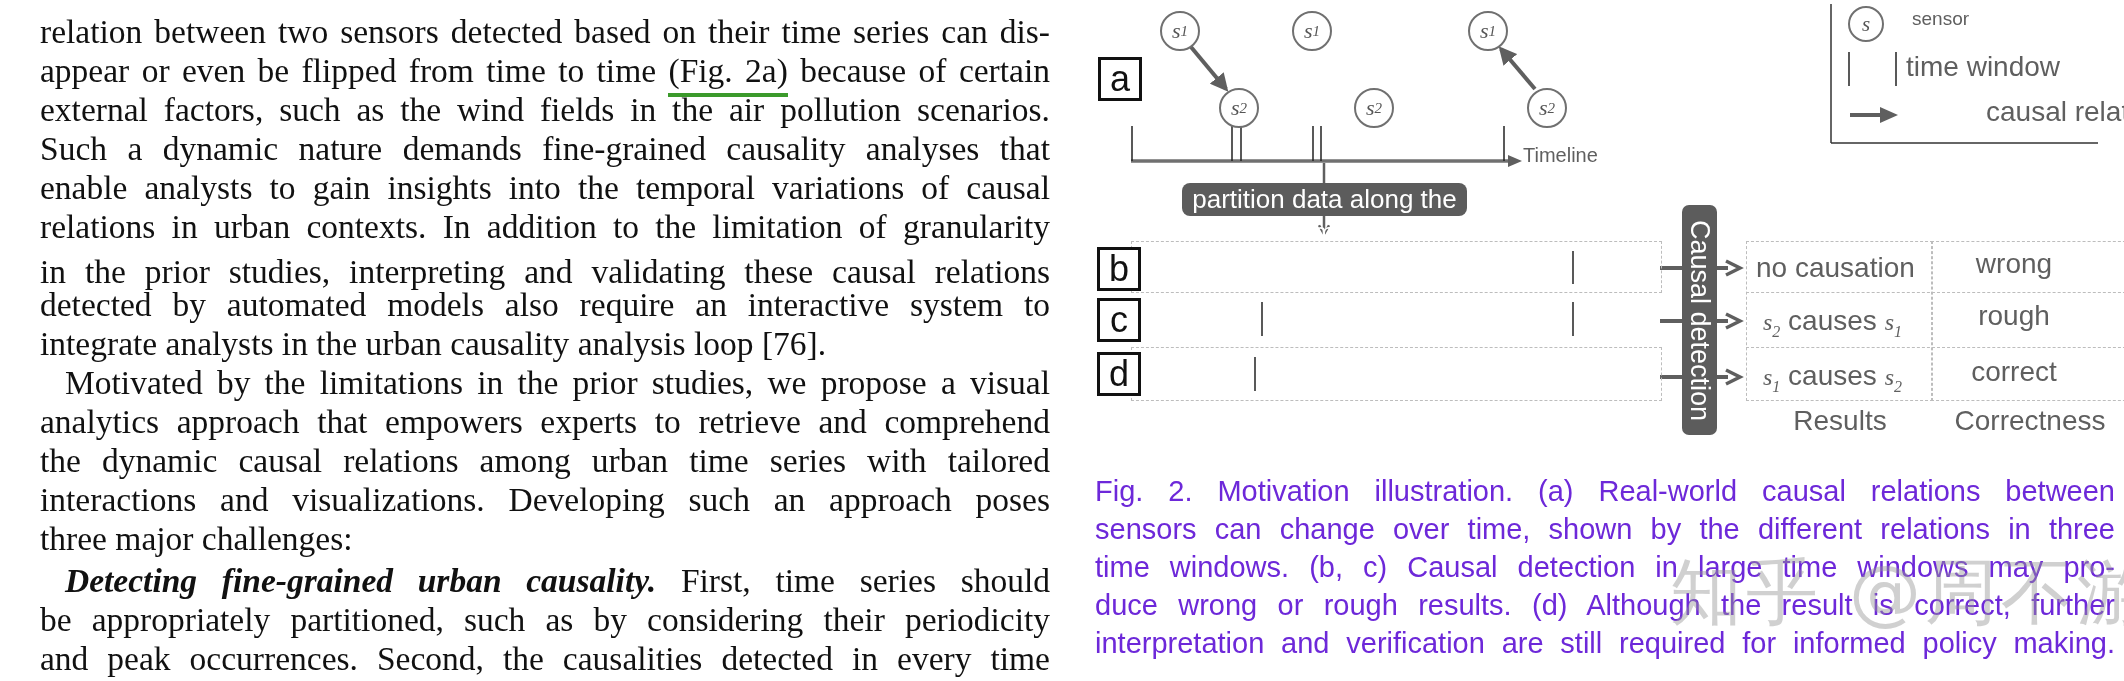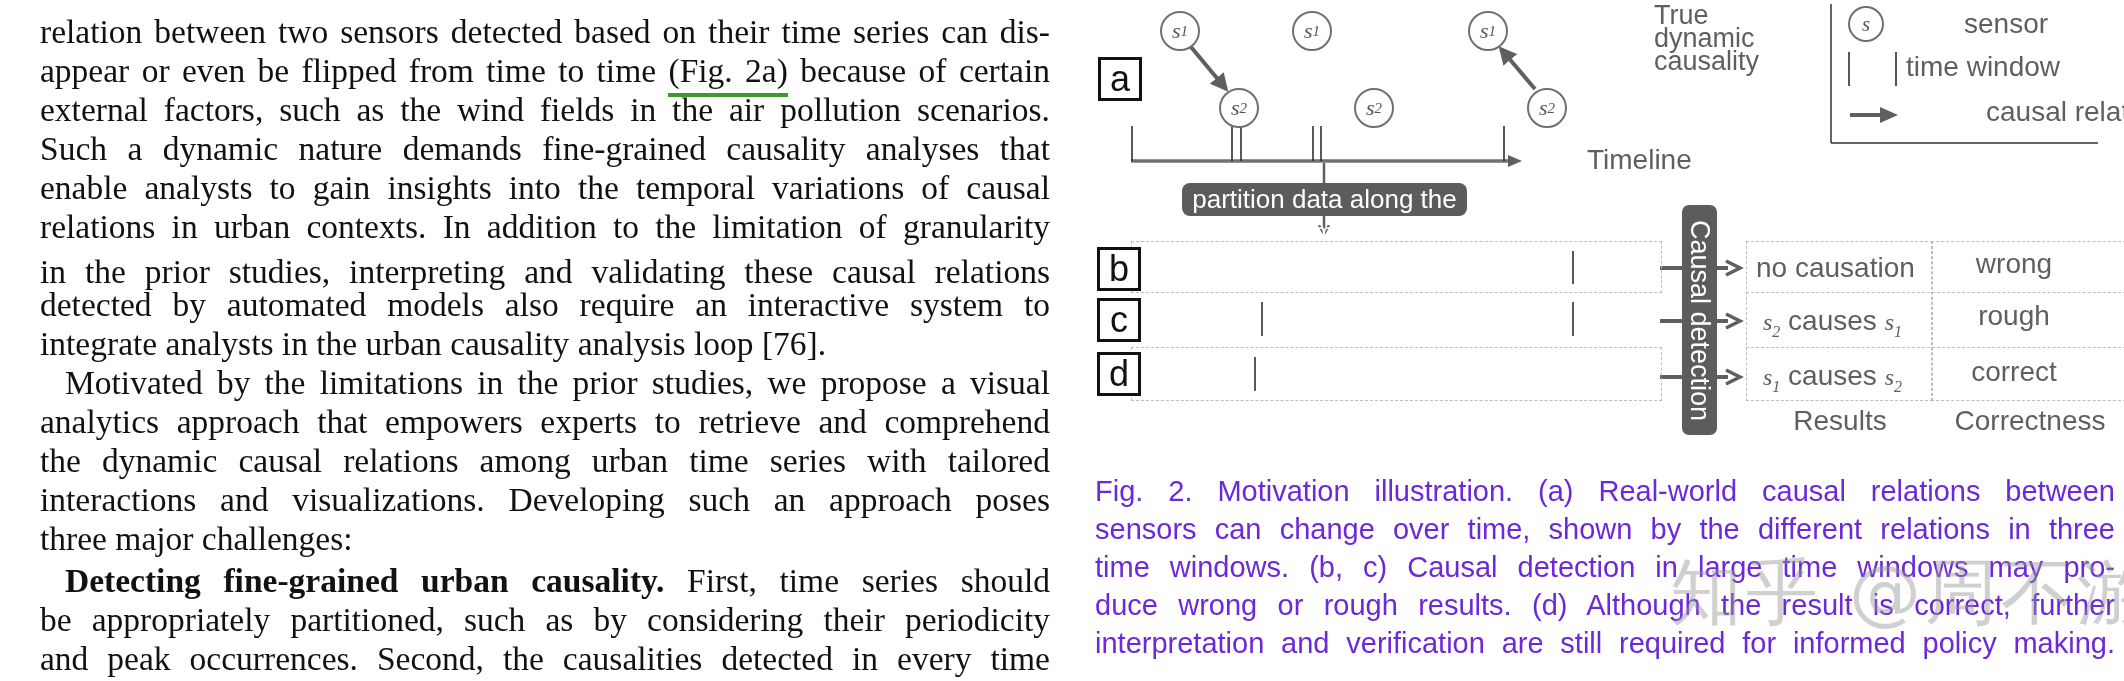--- a/index.html
+++ b/index.html
@@ -3,21 +3,21 @@
 <meta charset="utf-8">
 <style>
   html, body { margin:0; padding:0; background:#ffffff; }
   body { width:2124px; height:681px; position:relative; overflow:hidden; }
   .col-left { position:absolute; left:40px; top:0; width:1010px; }
   .line { position:absolute; left:0; width:1010px; height:39px; white-space:nowrap;
           font-family:"Liberation Serif","DejaVu Serif",serif; font-size:33.5px; color:#111;
           line-height:39px; }
   .line.just { text-align:justify; text-align-last:justify; }
   .line.indent { padding-left:25px; width:985px; }
-  .bold { font-weight:bold; }
+  .bold { font-weight:bold;font-style:italic; }
   .figref { color:#111; text-decoration:none; border-bottom:4px solid #3b9a2b; padding-bottom:4px; }
 
   .fig { position:absolute; left:0; top:0; width:2124px; height:681px; }
   .sans { font-family:"Liberation Sans","DejaVu Sans",sans-serif; }
   .g { color:#5f5f5f; }
   .label-box { position:absolute; width:38px; height:38px; border:3px solid #111; background:#fff;
                font-family:"Liberation Sans","DejaVu Sans",sans-serif; font-size:36px; color:#111;
                display:flex; align-items:center; justify-content:center; line-height:1; box-sizing:content-box; }
   .circle { position:absolute; width:36px; height:36px; border:2px solid #707070; border-radius:50%;
             background:#fff; display:flex; align-items:center; justify-content:center;
@@ -133,32 +133,27 @@
     </div>
   <div class="circle" style="left:1468px;top:11px">
       <span>s</span>
       <sub>1</sub>
     </div>
   <div class="circle" style="left:1527px;top:88px">
       <span>s</span>
       <sub>2</sub>
     </div>
 
-  <div class="txt sans g" style="left:1654px;top:4px;font-size:27px;line-height:23px">
-    <div>True</div>
-    <div>dynamic</div>
-    <div>causality</div>
-  </div>
 
-  <div class="txt sans g" style="left:1587px;top:144px;font-size:28px">Timeline</div>
+  <div class="txt sans g" style="left:1523px;top:144px;font-size:20px">Timeline</div>
 
   <div class="circle" style="left:1848px;top:6px;width:32px;height:32px;font-size:21px">
       <span>s</span>
     </div>
-  <div class="txt sans g" style="left:1964px;top:8px;font-size:28px">sensor</div>
+  <div class="txt sans g" style="left:1912px;top:8px;font-size:19px">sensor</div>
   <div class="txt sans g" style="left:1906px;top:51px;font-size:28px">time window</div>
   <div class="txt sans g" style="left:1986px;top:96px;font-size:28px">causal relation</div>
 
   <div class="pill sans" style="left:1182px;top:183px;width:285px;height:33px;font-size:26px;line-height:33px;text-align:center">partition data along the time</div>
 
   <div class="dash" style="left:1131px;top:241px;width:531px;height:52px"></div>
   <div class="dash" style="left:1131px;top:347px;width:531px;height:54px"></div>
   <div class="label-box" style="left:1097px;top:247px">b</div>
   <div class="label-box" style="left:1097px;top:298px">c</div>
   <div class="label-box" style="left:1097px;top:352px">d</div>

